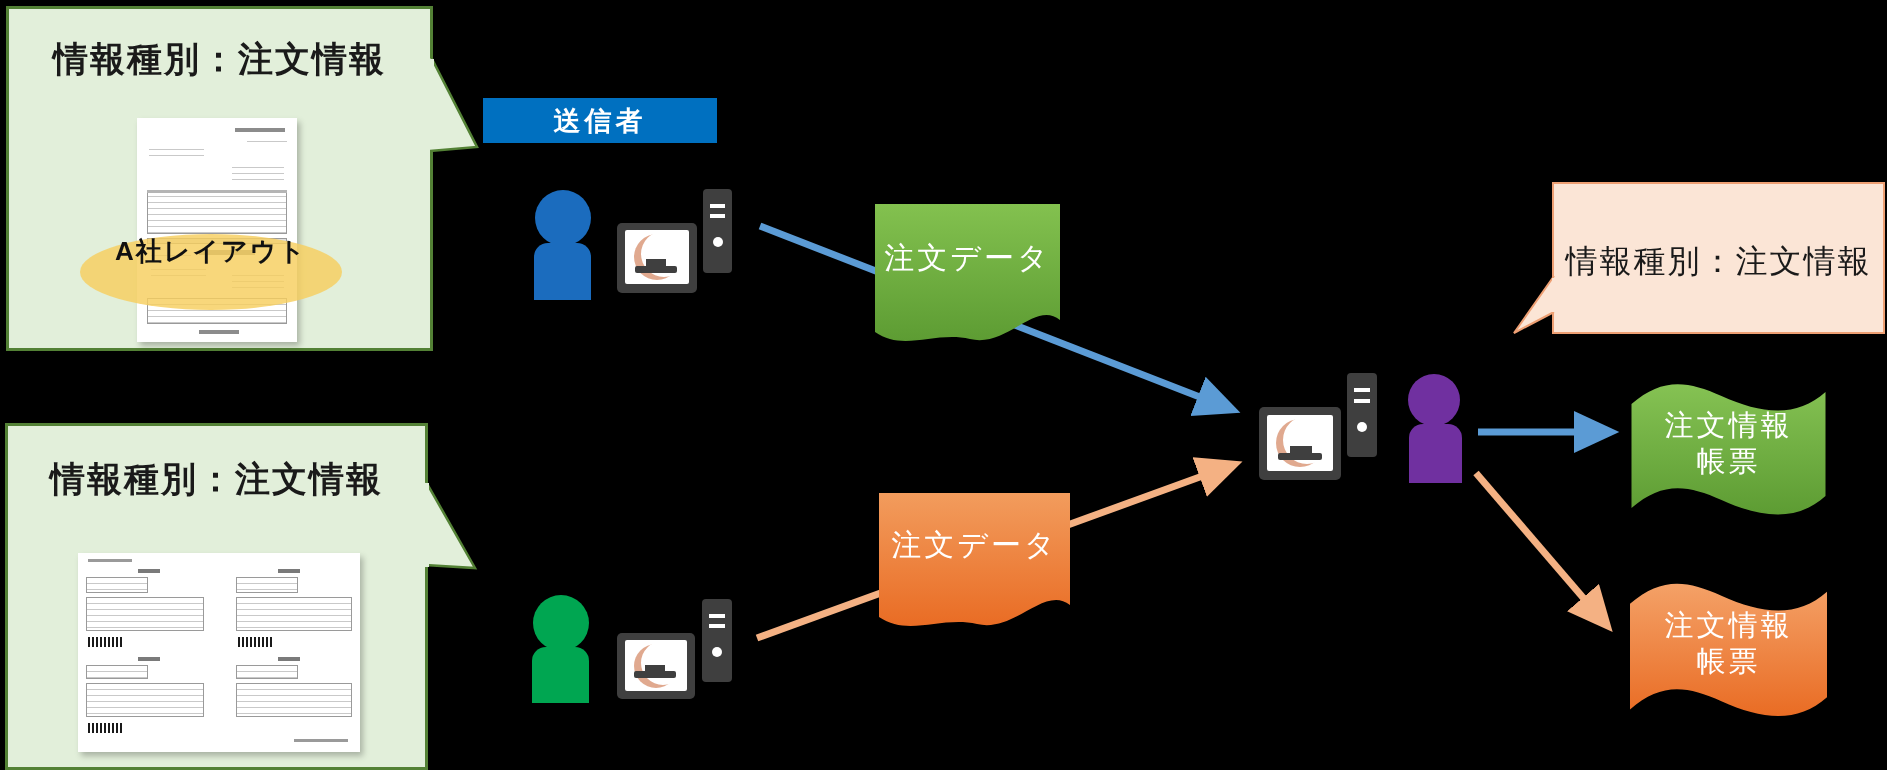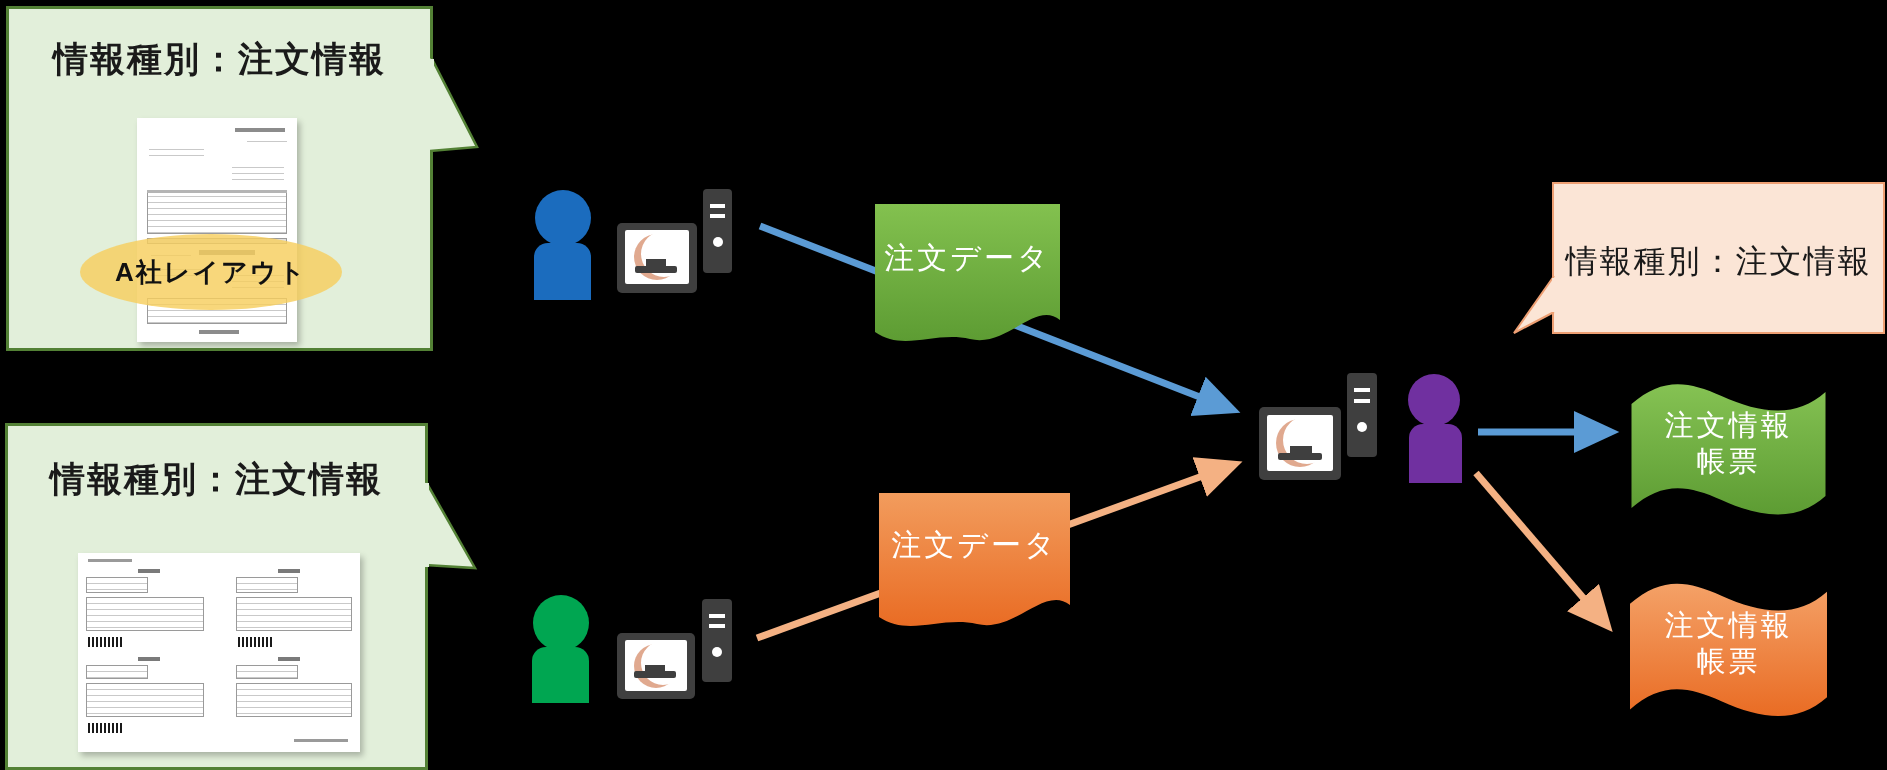--- a/index.html
+++ b/index.html
@@ -39,21 +39,21 @@
   .flow-label{display:flex;flex-direction:column;align-items:center;justify-content:center;
               color:#fff;font-size:30px;letter-spacing:3px;line-height:1.25;}
 
   
   .doc{background:#fff;box-shadow:3px 4px 6px rgba(0,0,0,.25);box-sizing:border-box;}
   .formlines{background:repeating-linear-gradient(to bottom,#fff 0 5px,#c9c9c9 5px 6px);}
   .formbox{border:1px solid #9a9a9a;box-sizing:border-box;}
   .barcode{background:repeating-linear-gradient(90deg,#1a1a1a 0 2px,#fff 2px 4px);}
   .hl{background:#b5b5b5;height:3px;}
   .overlay-ellipse{background:rgba(246,206,94,.82);border-radius:50%;
-                   display:flex;align-items:center;justify-content:center;
+                   display:flex;justify-content:center;
                    font-size:26px;font-weight:700;color:#111;letter-spacing:2px;}
 </style>
 </head>
 <body>
 
 <div id="canvas">
 
   <svg class="abs" style="left:0;top:0;z-index:1;" width="1887" height="770" viewBox="0 0 1887 770">
     <defs>
       <marker id="mBlue" markerWidth="7" markerHeight="7" refX="4.6" refY="3" orient="auto">
@@ -115,20 +115,23 @@
     <div class="abs" style="left:60px;top:104px;width:22px;height:4px;background:#7a7a7a;"></div>
     <div class="abs formbox formlines" style="left:8px;top:112px;width:62px;height:14px;"></div>
     <div class="abs formbox formlines" style="left:8px;top:130px;width:118px;height:34px;"></div>
     <div class="abs barcode" style="left:10px;top:170px;width:34px;height:10px;"></div>
     <div class="abs" style="left:200px;top:104px;width:22px;height:4px;background:#7a7a7a;"></div>
     <div class="abs formbox formlines" style="left:158px;top:112px;width:62px;height:14px;"></div>
     <div class="abs formbox formlines" style="left:158px;top:130px;width:116px;height:34px;"></div>
     <div class="abs" style="left:216px;top:186px;width:54px;height:3px;background:#9a9a9a;"></div>
   </div>
 
+  <div class="abs role-label" style="left:483px;top:98px;width:234px;height:45px;background:#0070C0;z-index:2;">
+    <span>送信者</span>
+  </div>
 
   <div class="abs person-head" style="left:535px;top:190px;width:56px;height:56px;background:#1B6CBE;z-index:2;"></div>
   <div class="abs person-body" style="left:534px;top:243px;width:57px;height:57px;background:#1B6CBE;z-index:2;"></div>
 
   <div class="abs monitor" style="left:617px;top:189px;width:80px;height:70px;z-index:2;">
     <div class="screen abs" style="left:8px;top:7px;width:64px;height:54px;">
       <div class="ec-circle" style="width:46px;height:46px;">
           <span>ec</span>
         </div>
     </div>

